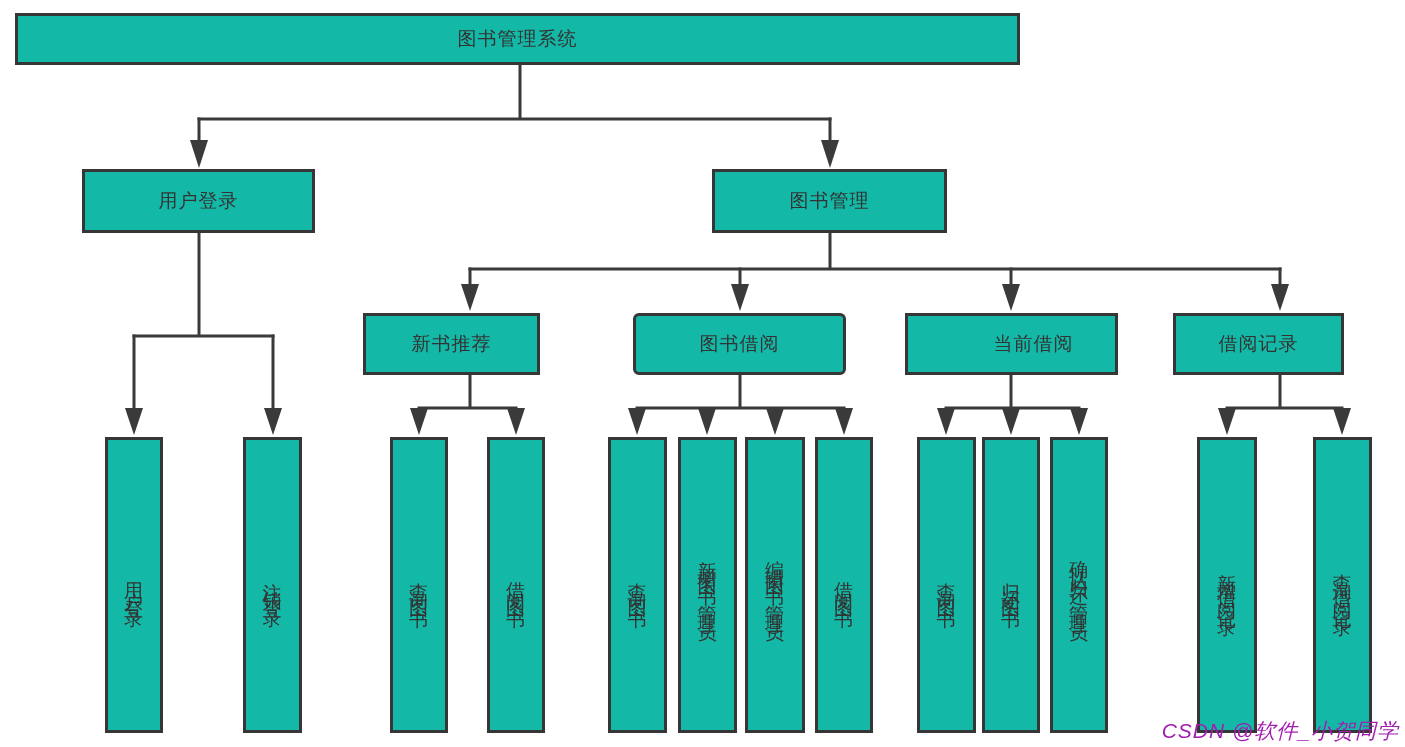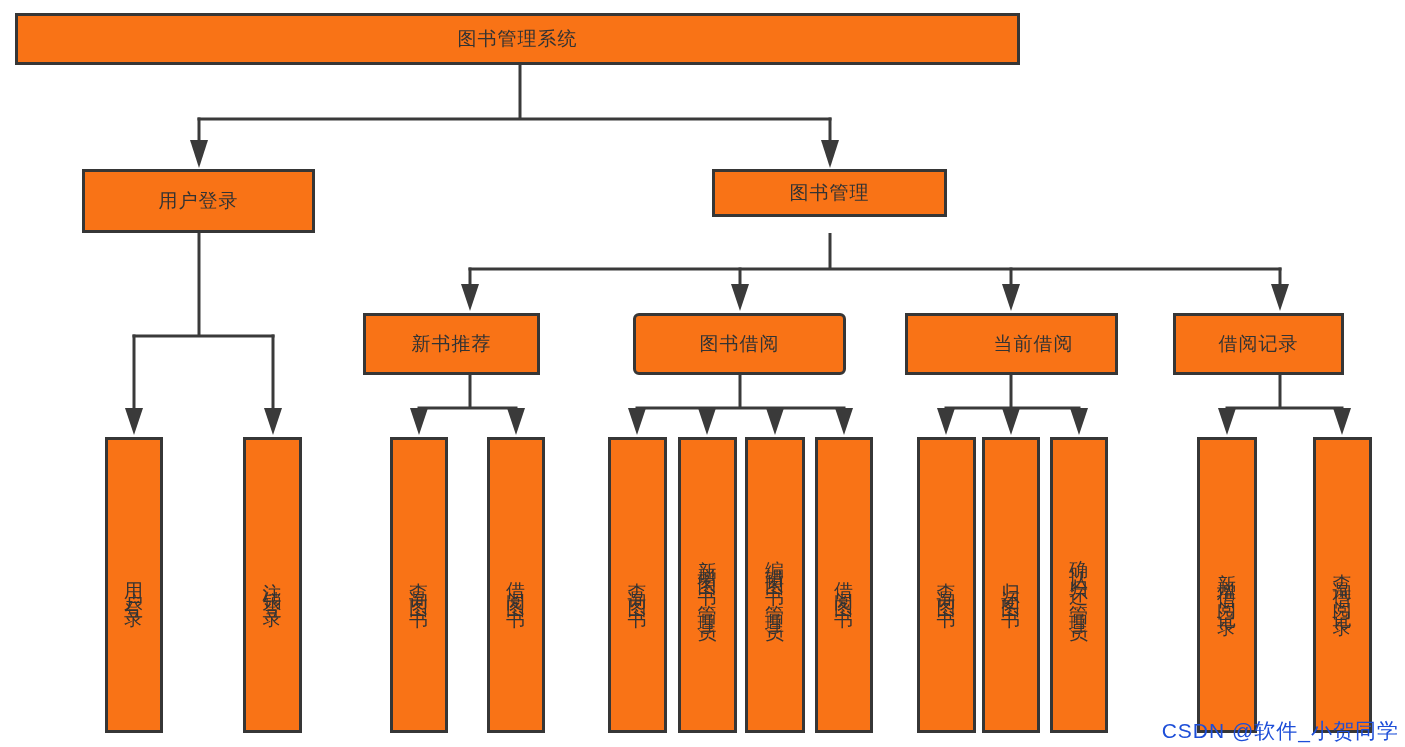--- a/index.html
+++ b/index.html
@@ -13,45 +13,46 @@
   }
   .wires {
     position: absolute;
     left: 0; top: 0;
     pointer-events: none;
   }
   .node {
     position: absolute;
     box-sizing: border-box;
     border: 3px solid #363636;
-    background: #f97316;
+    background: #14b8a6;
     color: #333333;
     display: flex;
     align-items: center;
     justify-content: center;
     font-size: 19px;
     letter-spacing: 1px;
     z-index: 2;
   }
   .node.v {
     writing-mode: vertical-rl;
     text-orientation: mixed;
     font-size: 19px;
     letter-spacing: 9px;
     line-height: 1;
   }
   .watermark {
     position: absolute;
     right: 6px;
     bottom: 2px;
     font-size: 21px;
-    color: #1d4ed8;
+    color: #a21caf;
     letter-spacing: 1px;
     z-index: 3;
     white-space: nowrap;
+    font-style: italic;
   }
 </style>
 </head>
 <body>
 
 <div class="canvas">
 
   <svg class="wires" width="1405" height="747" viewBox="0 0 1405 747" aria-hidden="true">
     <g stroke="#3a3a3a" stroke-width="3" fill="none">
 
@@ -103,21 +104,21 @@
       <polygon points="1002,408 1020,408 1011,435"></polygon>
       <polygon points="1070,408 1088,408 1079,435"></polygon>
       <polygon points="1218,408 1236,408 1227,435"></polygon>
       <polygon points="1333,408 1351,408 1342,435"></polygon>
     </g>
   </svg>
 
   <div class="node" style="left:15px; top:13px; width:1005px; height:52px;">图书管理系统</div>
 
   <div class="node" style="left:82px; top:169px; width:233px; height:64px;">用户登录</div>
-  <div class="node" style="left:712px; top:169px; width:235px; height:48px;">图书管理</div>
+  <div class="node" style="left:712px; top:169px; width:235px; height:64px;">图书管理</div>
 
   <div class="node" style="left:363px; top:313px; width:177px; height:62px;">新书推荐</div>
   <div class="node" style="left:633px; top:313px; width:213px; height:62px;border-radius:6px;">图书借阅</div>
   <div class="node" style="left:905px; top:313px; width:213px; height:62px;padding-left:44px;">当前借阅</div>
   <div class="node" style="left:1173px; top:313px; width:171px; height:62px;">借阅记录</div>
 
   <div class="node v" style="left:105px; top:437px; width:58px; height:296px;">用户登录</div>
   <div class="node v" style="left:243px; top:437px; width:59px; height:296px;">注销登录</div>
 
   <div class="node v" style="left:390px; top:437px; width:58px; height:296px;">查询图书</div>

